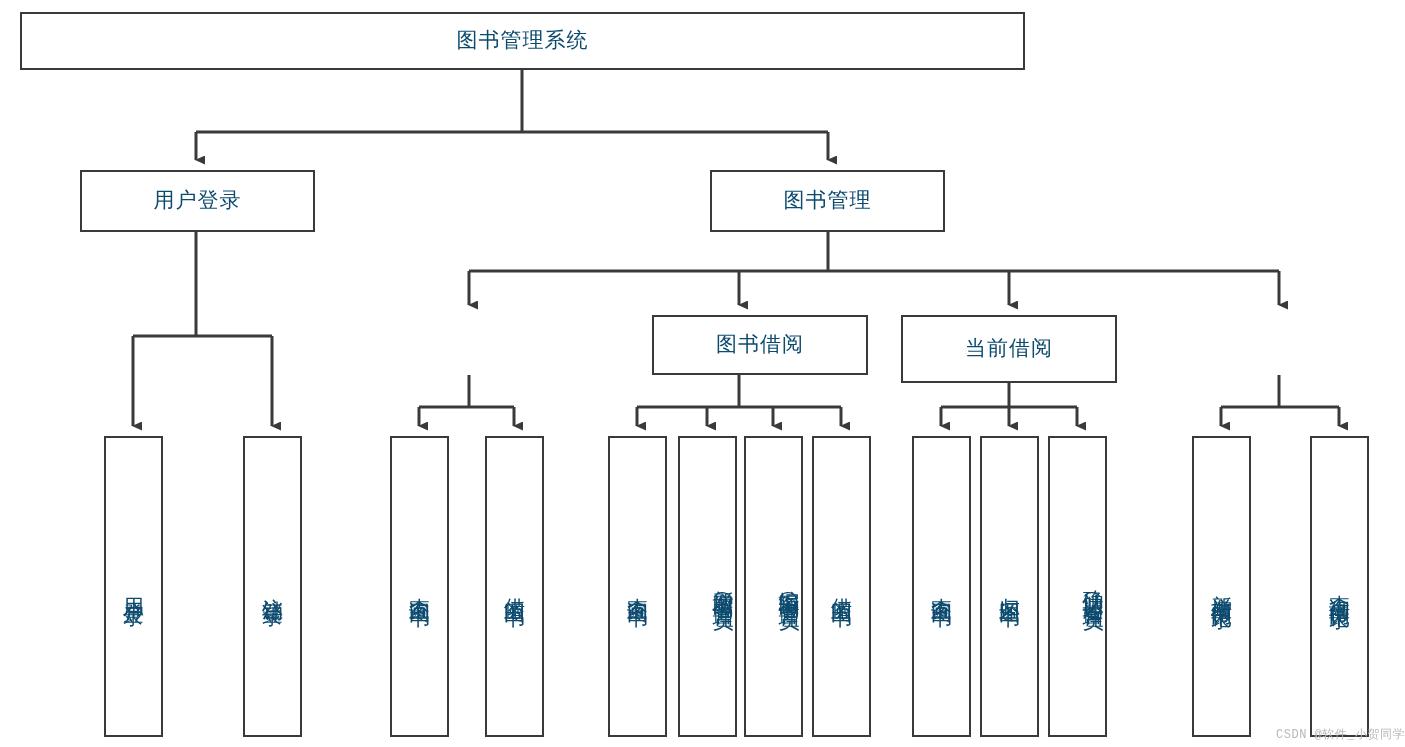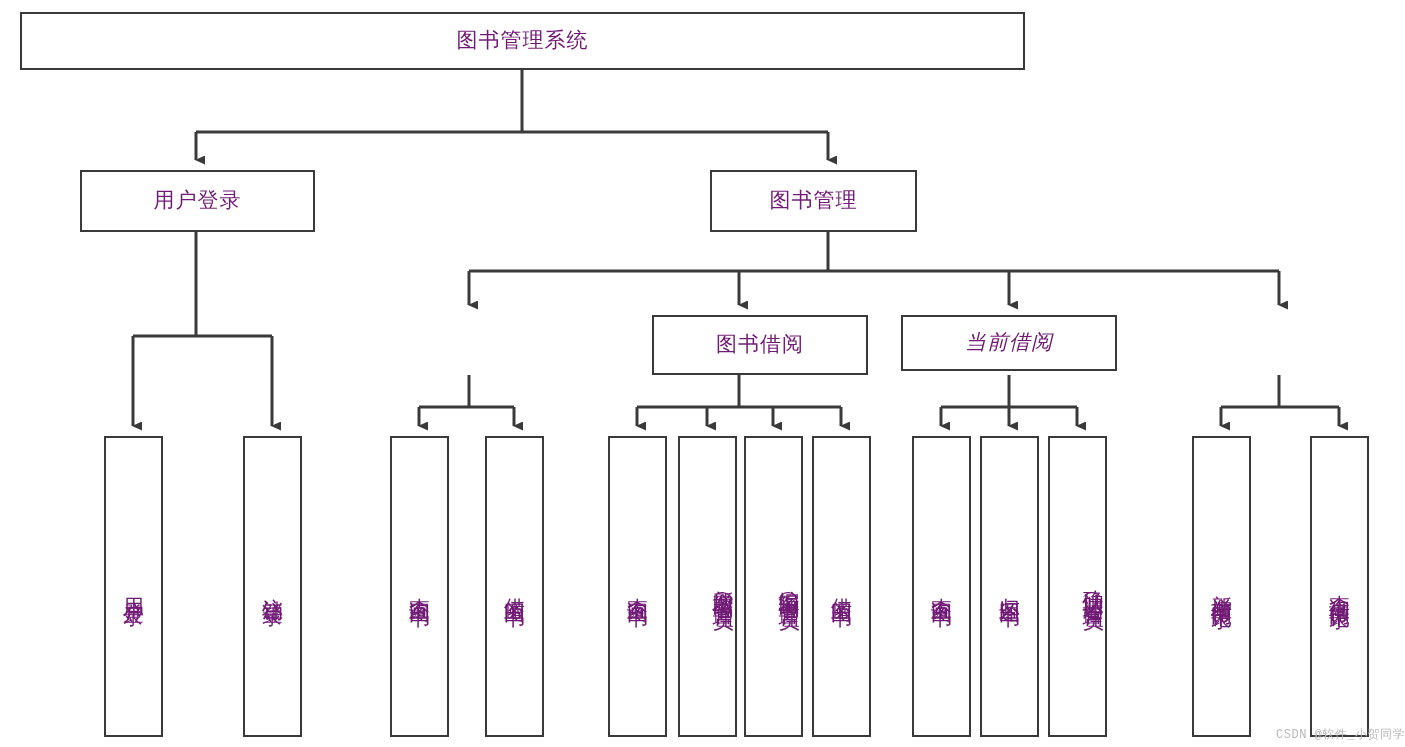--- a/index.html
+++ b/index.html
@@ -26,21 +26,21 @@
   }
   .node {
     position: absolute;
     box-sizing: border-box;
     border: 2.5px solid #3a3a3a;
     background: #ffffff;
     display: flex;
     align-items: center;
     justify-content: center;
     text-align: center;
-    color: #701a75;
+    color: #0c4a6e;
     z-index: 2;
   }
   .node-h {
     font-size: 21px;
     letter-spacing: 1px;
     line-height: 1.2;
   }
   .node-v {
     writing-mode: vertical-rl;
     text-orientation: upright;
@@ -124,28 +124,28 @@
     </g>
   </svg>
 
   <div class="node node-h" style="left:20px; top:12px; width:1005px; height:58px;">
     <span class="node-label">图书管理系统</span>
   </div>
 
   <div class="node node-h" style="left:80px; top:170px; width:235px; height:62px;">
     <span class="node-label">用户登录</span>
   </div>
-  <div class="node node-h" style="left:710px; top:170px; width:207px; height:62px;">
+  <div class="node node-h" style="left:710px; top:170px; width:235px; height:62px;">
     <span class="node-label">图书管理</span>
   </div>
 
   <div class="node node-h" style="left:631px; top:315px; width:216px; height:60px;margin-left:21px;">
     <span class="node-label">图书借阅</span>
   </div>
-  <div class="node node-h" style="left:901px; top:315px; width:216px; height:56px;font-style:italic;">
+  <div class="node node-h" style="left:901px; top:315px; width:216px; height:68px;">
     <span class="node-label">当前借阅</span>
   </div>
 
   <div class="node node-v leaf-tall" style="left:104px; top:436px; width:59px; height:301px;">
     <span class="node-label">用户登录</span>
   </div>
   <div class="node node-v leaf-tall" style="left:243px; top:436px; width:59px; height:301px;">
     <span class="node-label">注销登录</span>
   </div>
 

